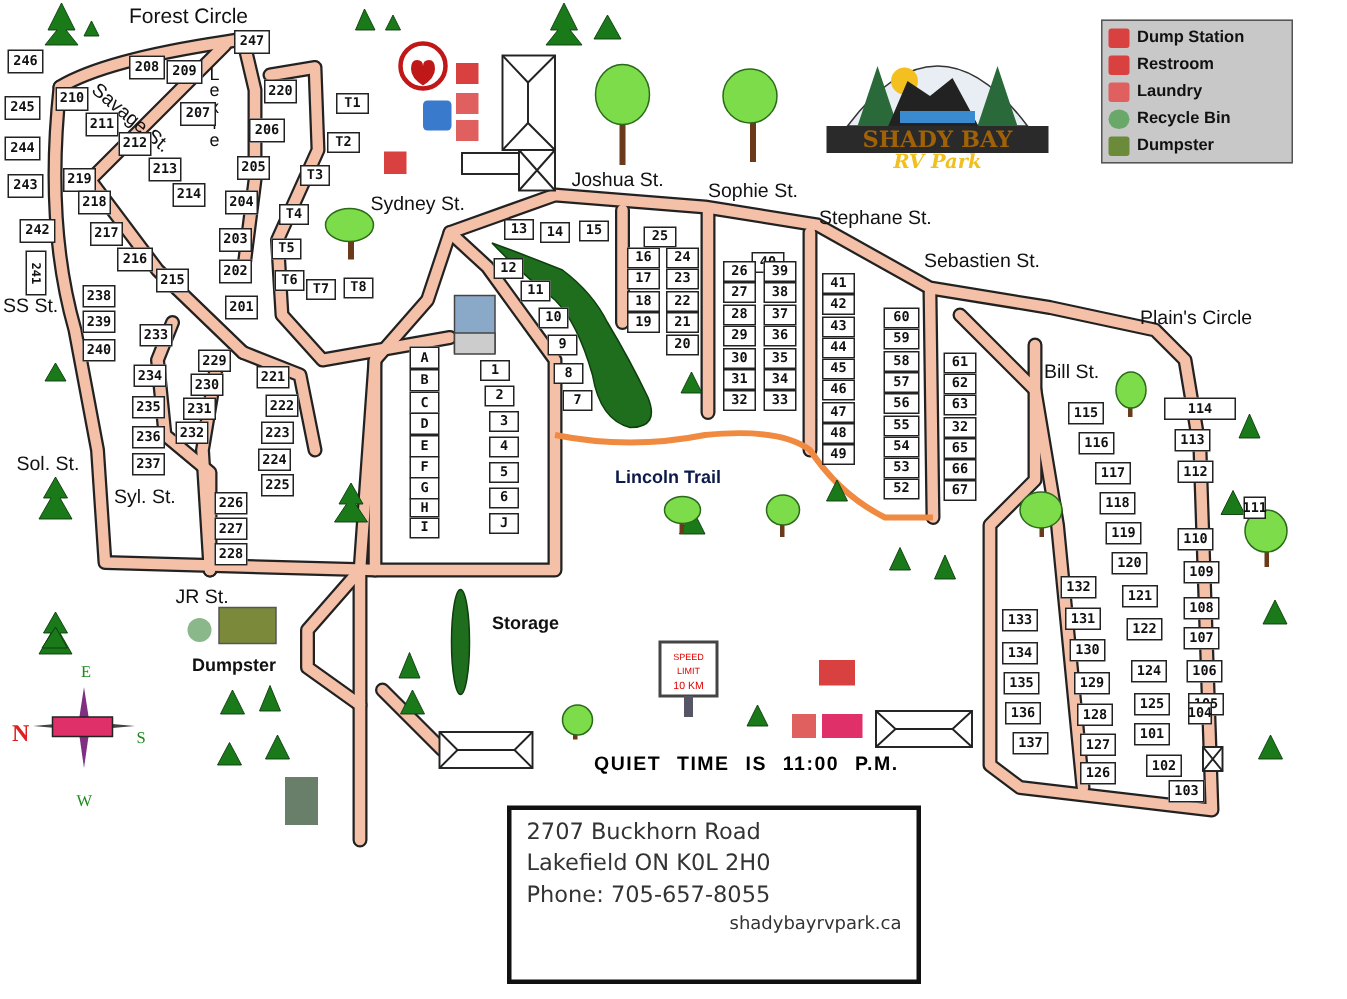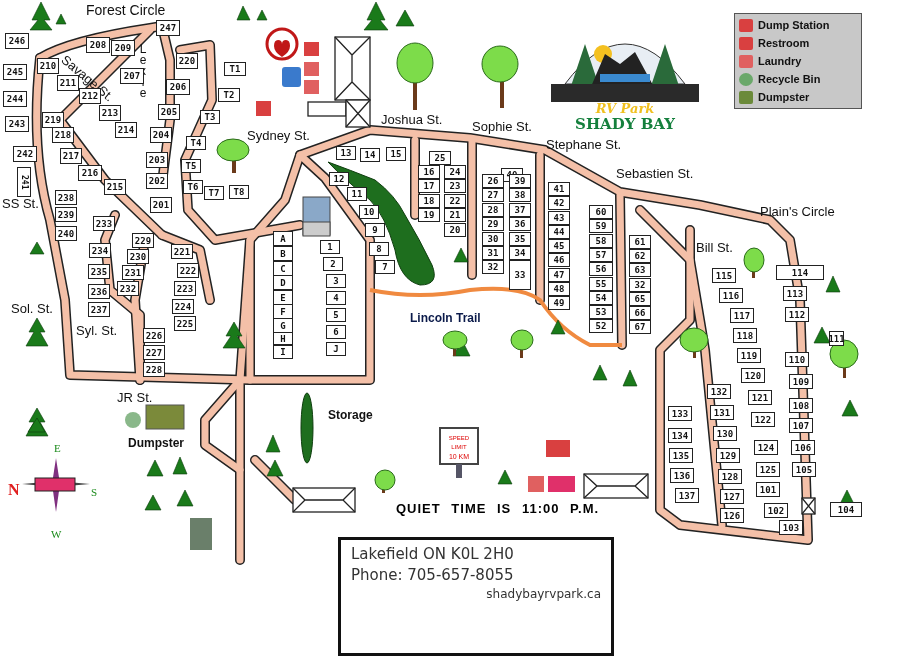--- a/index.html
+++ b/index.html
@@ -191,21 +191,21 @@
 
 <div class="logo">
   <svg width="160" height="104" viewBox="0 0 160 104">
     <path d="M20 70 Q80 -10 140 70 Z" fill="#e8eef4" stroke="#333"></path>
     <circle cx="58" cy="40" r="9" fill="#f4c020"></circle>
     <path d="M25 75 L40 30 L55 75 Z M105 75 L120 30 L135 75 Z" fill="#2a6a3a"></path>
     <path d="M45 75 L60 40 L75 50 L90 38 L110 75 Z" fill="#222"></path>
     <rect x="55" y="60" width="50" height="8" fill="#3a8ad0"></rect>
     <rect x="6" y="70" width="148" height="18" fill="#2a2a2a"></rect>
   </svg>
-  <div style="position:absolute;left:0;top:70px;width:160px;text-align:center;color:#15803d;font:bold 15px 'DejaVu Serif',serif;margin-top:31px;">SHADY BAY</div>
+  <div style="position:absolute;left:0;top:70px;width:160px;text-align:center;color:#a16207;font:bold 15px 'DejaVu Serif',serif;">SHADY BAY</div>
   <div style="position:absolute;left:0;top:87px;width:160px;text-align:center;color:#f0c020;font:bold italic 13px 'DejaVu Serif',serif;">RV Park</div>
 </div>
 
 <div class="legend">
   <div class="legend-row">
       <span class="legend-icon" style="background:#d94040"></span>
       <span>Dump Station</span>
     </div>
   <div class="legend-row">
       <span class="legend-icon" style="background:#d94040"></span>
@@ -349,21 +349,21 @@
     <div class="site" style="left: 482px; top: 217px; width: 22px; height: 14px;">29</div>
     <div class="site" style="left: 482px; top: 232px; width: 22px; height: 14px;">30</div>
     <div class="site" style="left: 482px; top: 246px; width: 22px; height: 14px;">31</div>
     <div class="site" style="left: 482px; top: 260px; width: 22px; height: 14px;">32</div>
     <div class="site" style="left: 509px; top: 174px; width: 22px; height: 14px;">39</div>
     <div class="site" style="left: 509px; top: 188px; width: 22px; height: 14px;">38</div>
     <div class="site" style="left: 509px; top: 203px; width: 22px; height: 14px;">37</div>
     <div class="site" style="left: 509px; top: 217px; width: 22px; height: 14px;">36</div>
     <div class="site" style="left: 509px; top: 232px; width: 22px; height: 14px;">35</div>
     <div class="site" style="left: 509px; top: 246px; width: 22px; height: 14px;">34</div>
-    <div class="site" style="left: 509px; top: 260px; width: 22px; height: 30px;">33</div>
+    <div class="site" style="left: 509px; top: 260px; width: 22px; height: 14px;">33</div>
     <div class="site" style="left: 548px; top: 182px; width: 22px; height: 14px;">41</div>
     <div class="site" style="left: 548px; top: 196px; width: 22px; height: 14px;">42</div>
     <div class="site" style="left: 548px; top: 211px; width: 22px; height: 14px;">43</div>
     <div class="site" style="left: 548px; top: 225px; width: 22px; height: 14px;">44</div>
     <div class="site" style="left: 548px; top: 239px; width: 22px; height: 14px;">45</div>
     <div class="site" style="left: 548px; top: 253px; width: 22px; height: 14px;">46</div>
     <div class="site" style="left: 548px; top: 268px; width: 22px; height: 14px;">47</div>
     <div class="site" style="left: 548px; top: 282px; width: 22px; height: 14px;">48</div>
     <div class="site" style="left: 548px; top: 296px; width: 22px; height: 14px;">49</div>
     <div class="site" style="left: 589px; top: 205px; width: 24px; height: 14px;">60</div>
@@ -398,32 +398,33 @@
     <div class="site" style="left: 776px; top: 265px; width: 48px; height: 15px;">114</div>
     <div class="site" style="left: 783px; top: 286px; width: 24px; height: 15px;">113</div>
     <div class="site" style="left: 785px; top: 307px; width: 24px; height: 15px;">112</div>
     <div class="site" style="left: 785px; top: 331px; width: 15px; height: 15px; margin-left: 44px;">111</div>
     <div class="site" style="left: 785px; top: 352px; width: 24px; height: 15px;">110</div>
     <div class="site" style="left: 789px; top: 374px; width: 24px; height: 15px;">109</div>
     <div class="site" style="left: 789px; top: 398px; width: 24px; height: 15px;">108</div>
     <div class="site" style="left: 789px; top: 418px; width: 24px; height: 15px;">107</div>
     <div class="site" style="left: 791px; top: 440px; width: 24px; height: 15px;">106</div>
     <div class="site" style="left: 792px; top: 462px; width: 24px; height: 15px;">105</div>
-    <div class="site" style="left: 792px; top: 502px; width: 32px; height: 15px; margin-left: 38px;">104</div>
+    <div class="site" style="left: 792px; top: 468px; width: 16px; height: 15px;">104</div>
     <div class="site" style="left: 707px; top: 384px; width: 24px; height: 15px;">132</div>
     <div class="site" style="left: 710px; top: 405px; width: 24px; height: 15px;">131</div>
     <div class="site" style="left: 713px; top: 426px; width: 24px; height: 15px;">130</div>
     <div class="site" style="left: 716px; top: 448px; width: 24px; height: 15px;">129</div>
     <div class="site" style="left: 718px; top: 469px; width: 24px; height: 15px;">128</div>
     <div class="site" style="left: 720px; top: 489px; width: 24px; height: 15px;">127</div>
     <div class="site" style="left: 720px; top: 508px; width: 24px; height: 15px;">126</div>
     <div class="site" style="left: 668px; top: 406px; width: 24px; height: 15px;">133</div>
     <div class="site" style="left: 668px; top: 428px; width: 24px; height: 15px;">134</div>
     <div class="site" style="left: 669px; top: 448px; width: 24px; height: 15px;">135</div>
     <div class="site" style="left: 670px; top: 468px; width: 24px; height: 15px;">136</div>
     <div class="site" style="left: 675px; top: 488px; width: 24px; height: 15px;">137</div>
   </div>
 
 <div class="addr">
+  <div class="line">2707 Buckhorn Road</div>
   <div class="line">Lakefield ON K0L 2H0</div>
   <div class="line">Phone: 705-657-8055</div>
   <div class="web">shadybayrvpark.ca</div>
 </div>
 
 </body></html>

